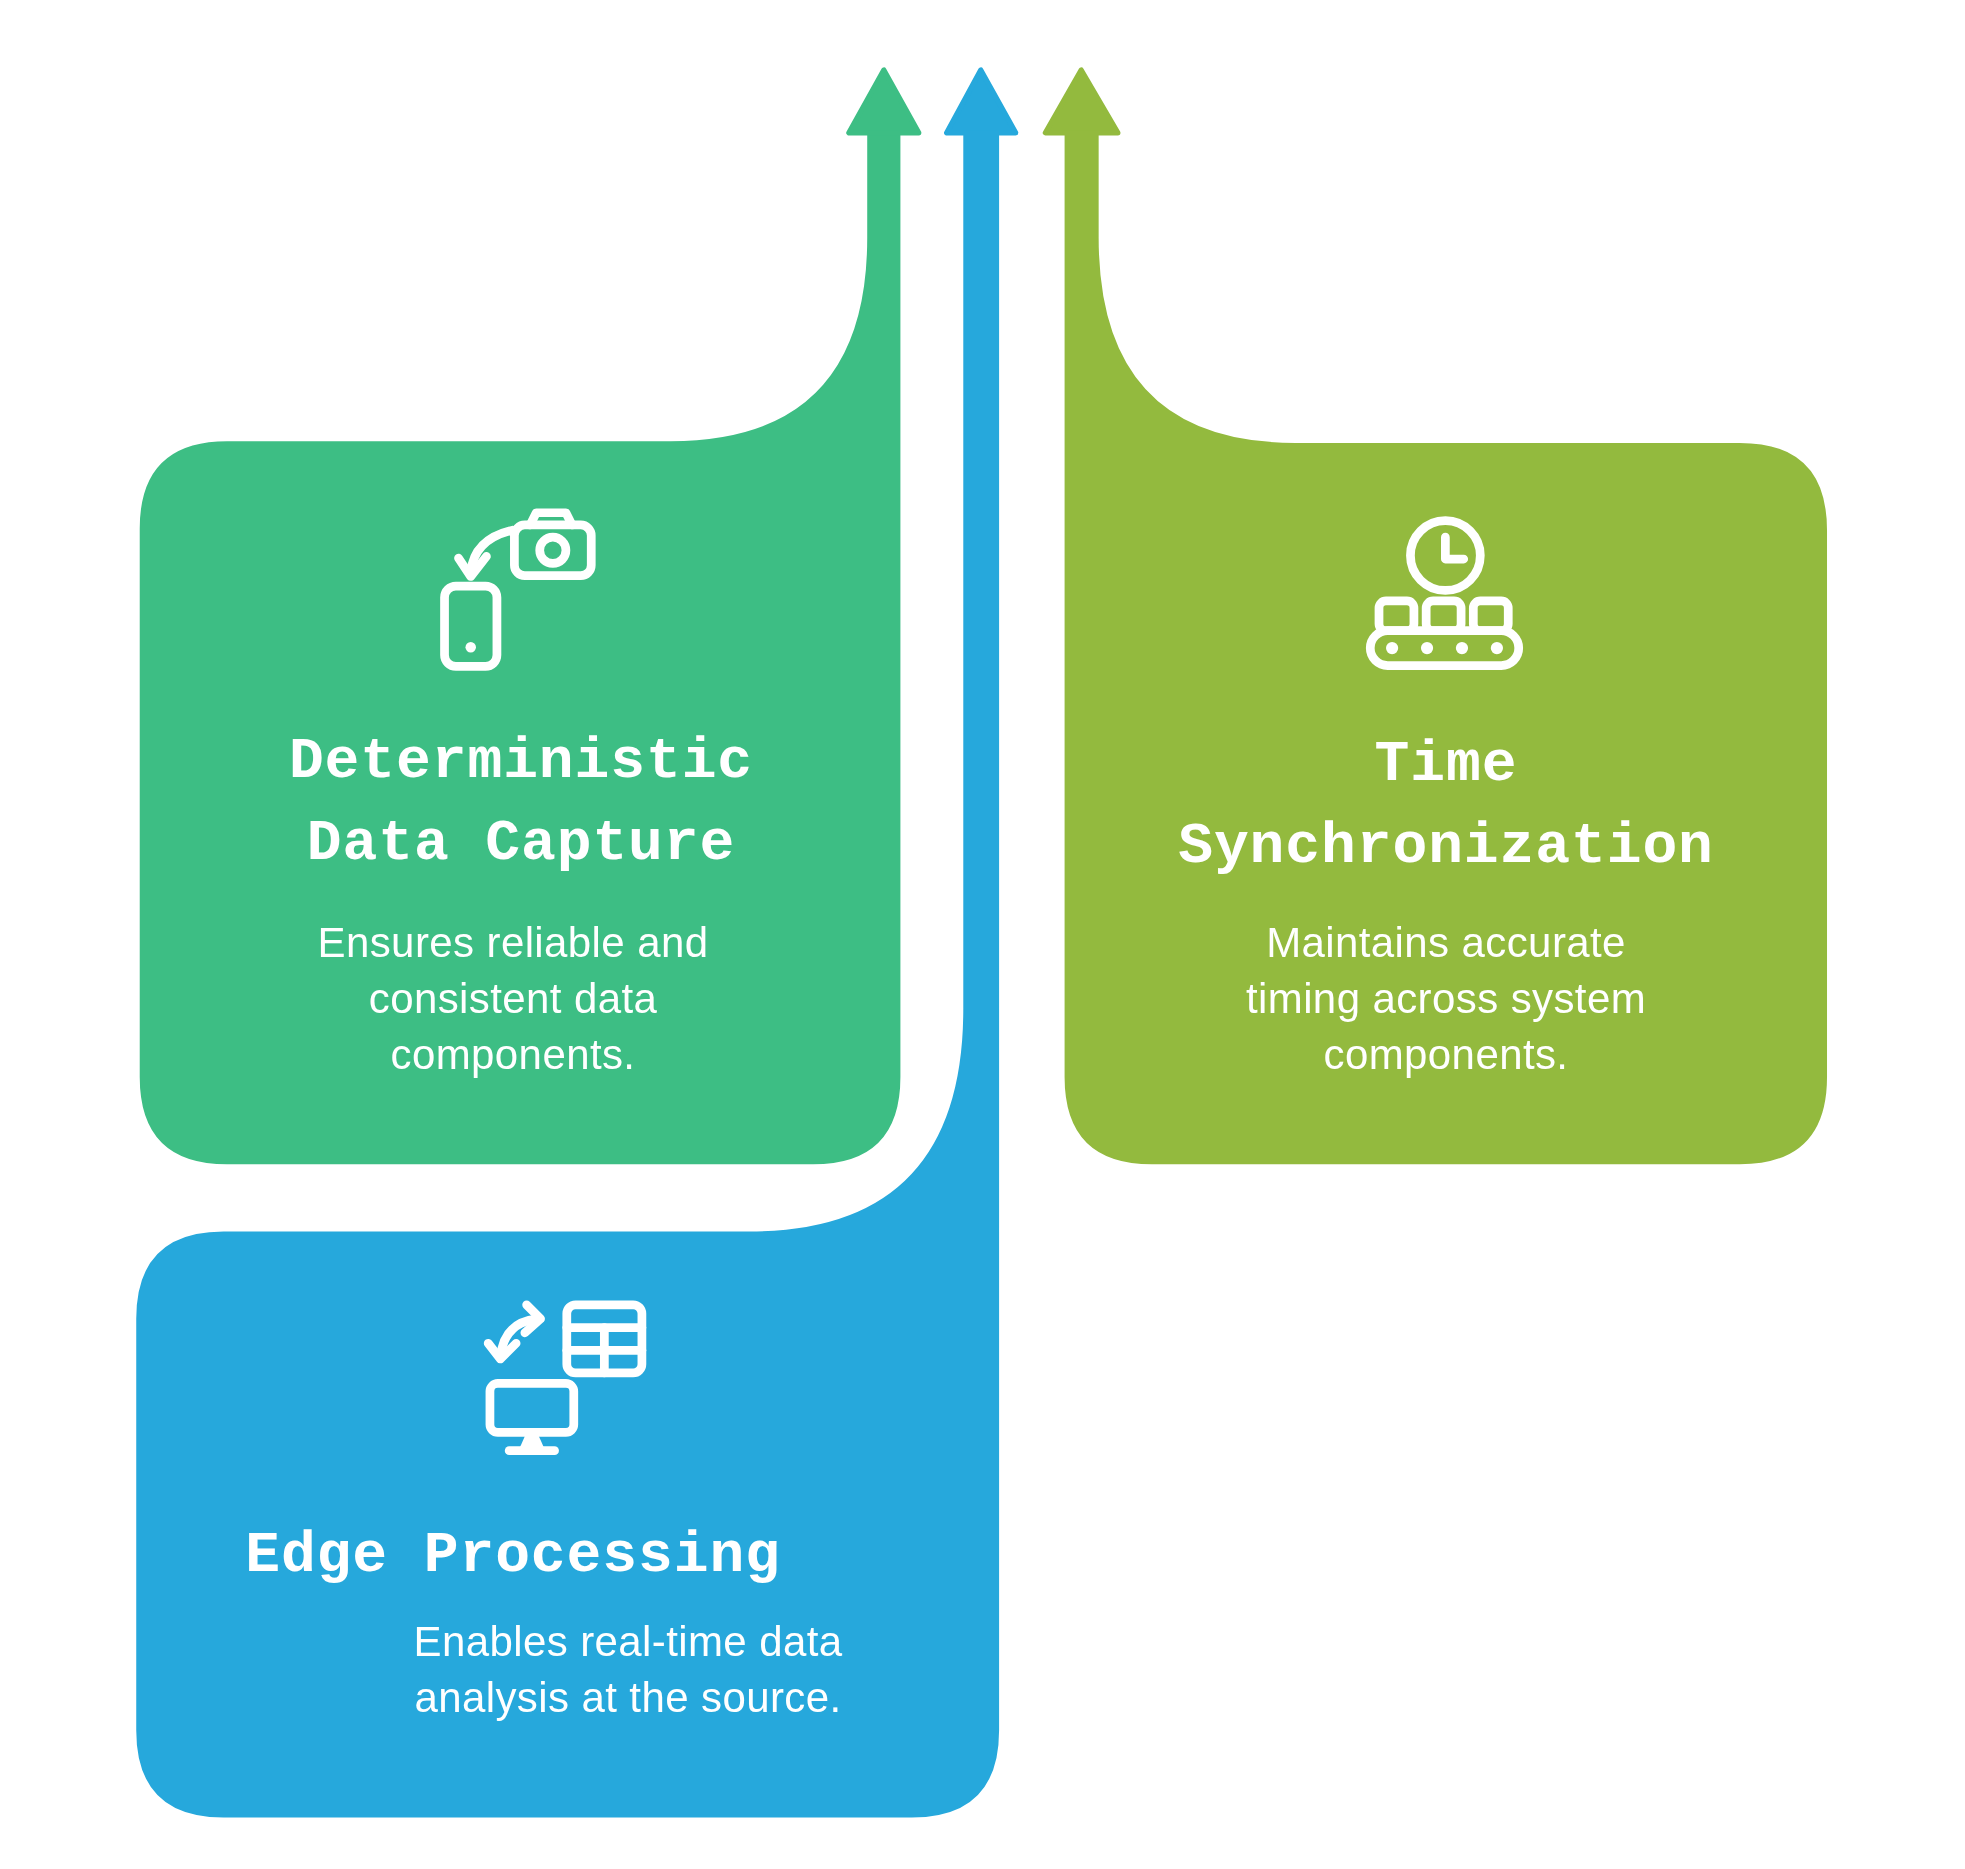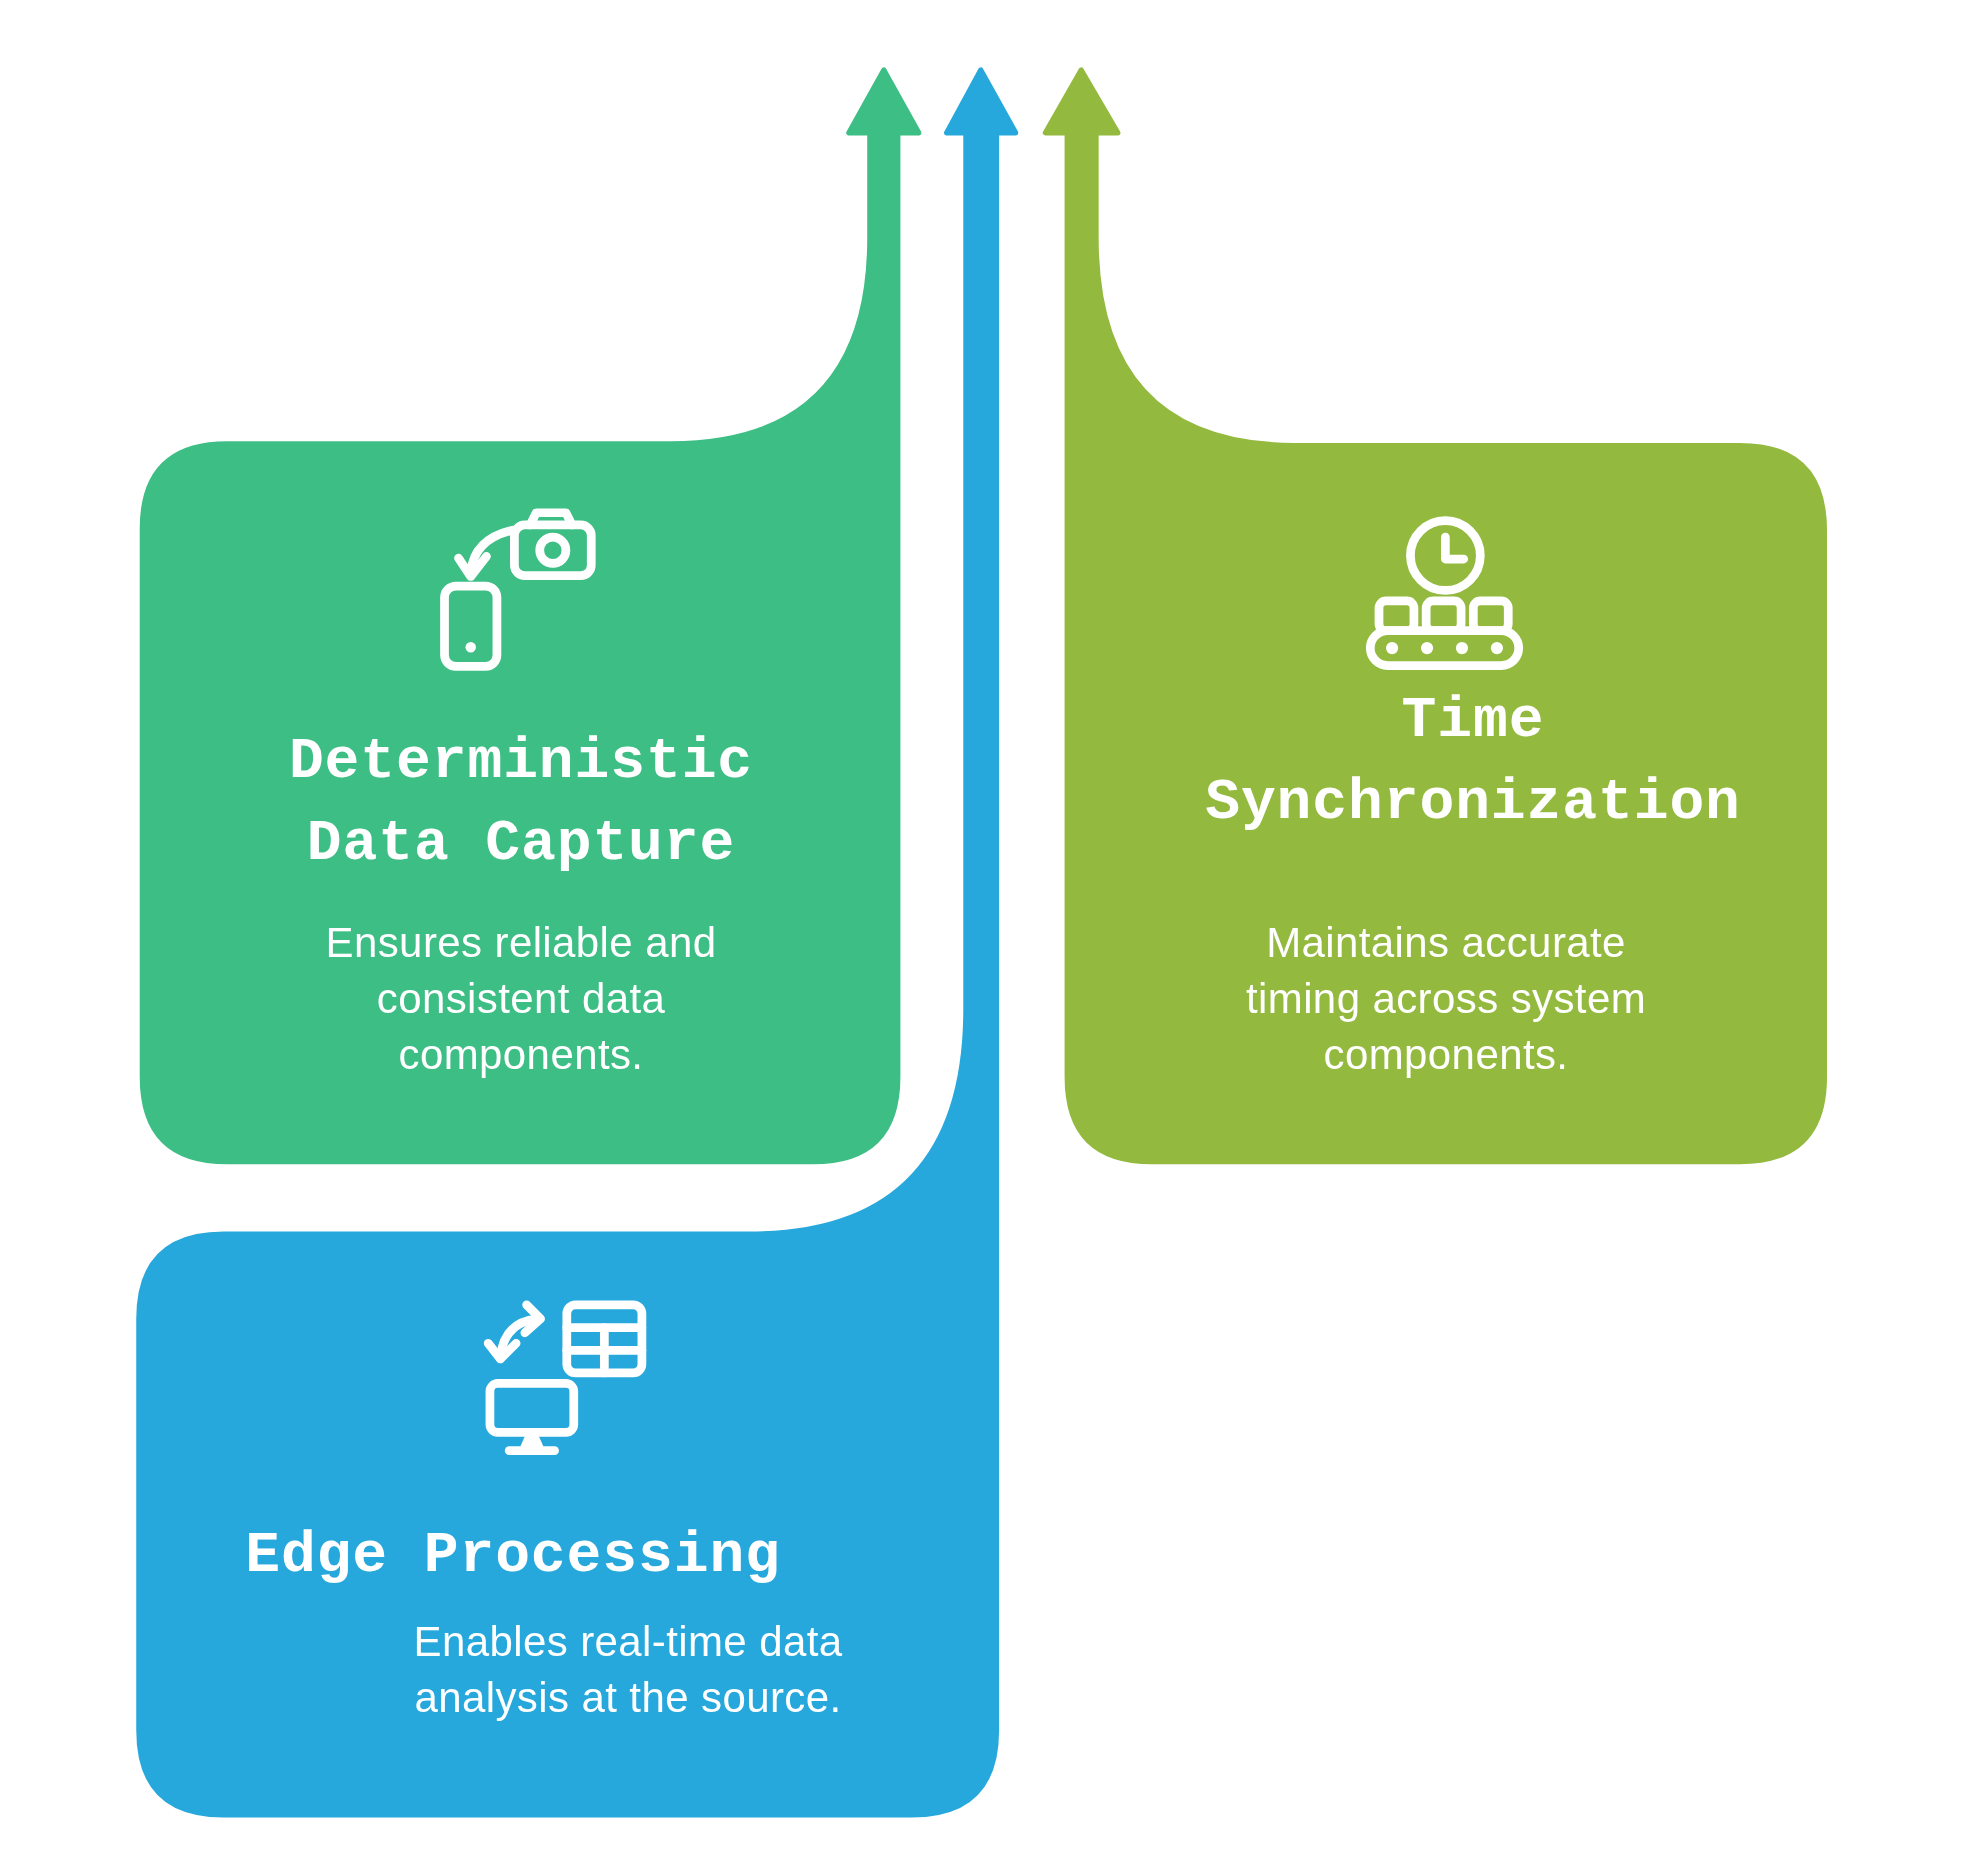--- a/index.html
+++ b/index.html
@@ -104,27 +104,27 @@
       <rect class="icon-stroke" x="8" y="98" width="96" height="56" rx="9"></rect>
       <path class="icon-fill" d="M 50 154 L 42 172 L 70 172 L 62 154 Z"></path>
       <path class="icon-stroke" d="M 30 175 L 82 175"></path>
     </g>
   </svg>
 
   <div class="txt card-title" style="left:140px; top:721px; width:762px;">
     <span class="line">Deterministic</span>
     <span class="line">Data Capture</span>
   </div>
-  <div class="txt card-body" style="left:140px; top:915px; width:762px;">
+  <div class="txt card-body" style="left:132px; top:915px; width:762px;">
     <span class="line">Ensures reliable and</span>
     <span class="line">consistent data</span>
     <span class="line">components.</span>
   </div>
 
-  <div class="txt card-title" style="left:1064px; top:680px; width:764px;padding-left:27px;">
+  <div class="txt card-title" style="left:1064px; top:724px; width:764px;">
     <span class="line">Time</span>
     <span class="line">Synchronization</span>
   </div>
   <div class="txt card-body" style="left:1064px; top:915px; width:764px;">
     <span class="line">Maintains accurate</span>
     <span class="line">timing across system</span>
     <span class="line">components.</span>
   </div>
 
   <div class="txt card-title" style="left:136px; top:1515px; width:754px;">

